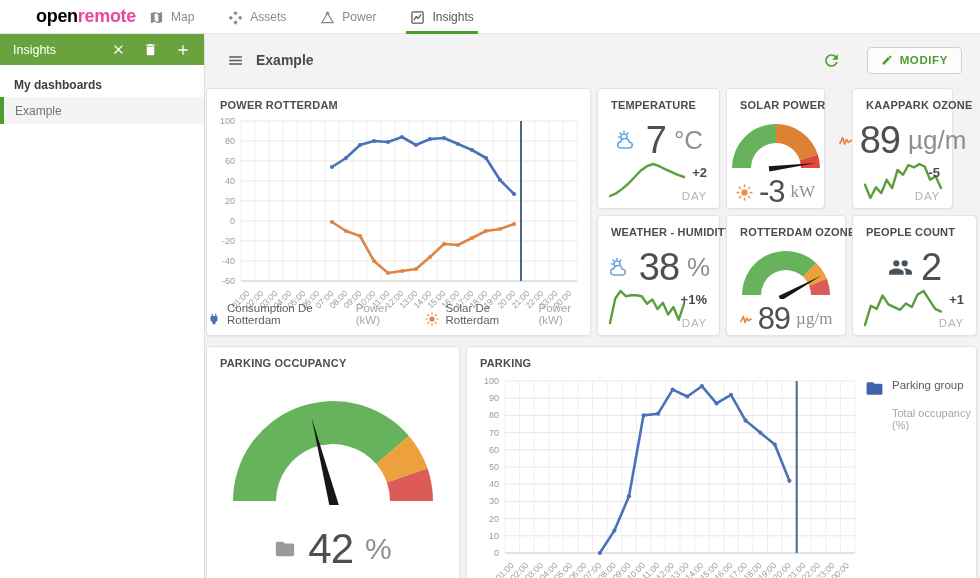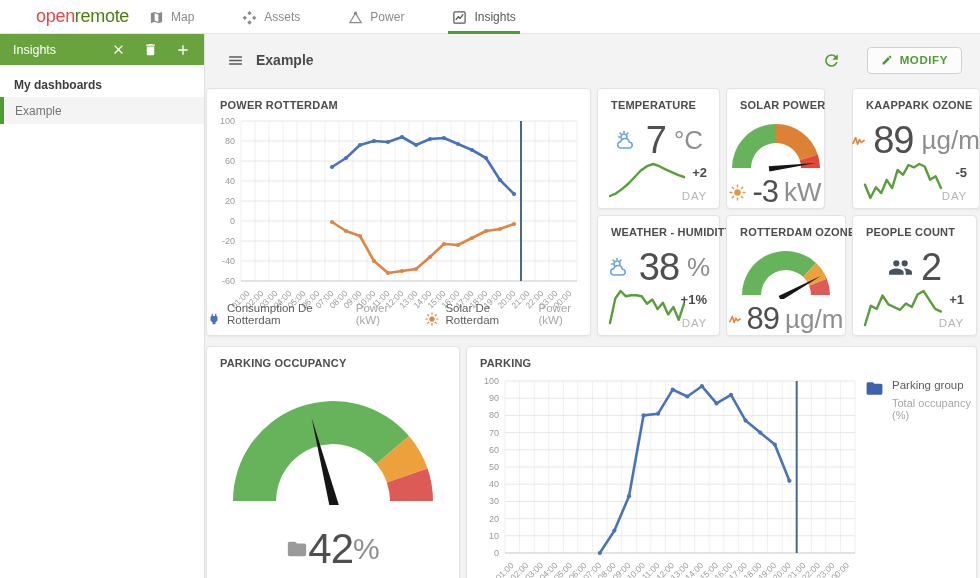--- a/index.html
+++ b/index.html
@@ -4,23 +4,23 @@
 <style>
   * { margin:0; padding:0; box-sizing:border-box; }
   html,body { width:980px; height:578px; }
   body { position:relative; overflow:hidden; background:#f3f3f3;
          font-family:"Liberation Sans","DejaVu Sans",sans-serif; color:#4a4a4a; }
 
   
   .nav { position:absolute; left:0; top:0; width:980px; height:34px; background:#fff;
          border-bottom:1px solid #e7e7e7; display:flex; align-items:center; z-index:6; }
   .logo { margin-left:36px; font-size:18px; letter-spacing:-0.3px; cursor:pointer; }
-  .logo-open { color:#ef4444; font-weight:400; }
-  .logo-remote { color:#4d7c0f; font-weight:400; }
-  .nav-items { position:absolute; left:145px; top:0; height:34px; display:flex; gap:40px; }
+  .logo-open { color:#000000; font-weight:700; }
+  .logo-remote { color:#ec4899; font-weight:700; }
+  .nav-items { position:absolute; left:145px; top:0; height:34px; display:flex; gap:26px; }
   .nav-item { display:flex; align-items:center; gap:7px; font-size:12px; color:#8a8a8a;
               height:34px; padding:0 4px; cursor:pointer; }
   .nav-item.active { color:#585858; border-bottom:3px solid #4c9e2f; padding-top:3px; }
   .nav-item svg { display:block; }
 
   
   .sidebar { position:absolute; left:0; top:34px; bottom:0; width:205px; background:#fff;
              border-right:1px solid #e0e0e0; z-index:5; }
   .sidebar-header { height:31px; background:#68a33d; display:flex; align-items:center;
                     padding:0 13px; gap:17px; }
@@ -44,49 +44,49 @@
 
   
   .card { position:absolute; background:#fff; border:1px solid #e3e3e3; border-radius:4px;
           box-shadow:0 1px 2px rgba(0,0,0,.05); }
   .card-title { position:absolute; top:10px; left:13px; font-size:11px; font-weight:700;
                 color:#4c4c4c; letter-spacing:.2px; white-space:nowrap; }
 
   #card-power      { left:206px; top:88px;  width:385px; height:248px; }
   #card-temperature{ left:597px; top:88px;  width:123px; height:121px; }
   #card-solar      { left:726px; top:88px;  width:99px; height:121px; }
-  #card-kaappark   { left:852px; top:88px;  width:128px; height:121px; }
+  #card-kaappark   { left:852px; top:88px;  width:101px; height:121px; }
   #card-humidity   { left:597px; top:215px; width:123px; height:121px; }
   #card-rotterdam  { left:726px; top:215px; width:120px; height:121px; }
   #card-people     { left:852px; top:215px; width:125px; height:121px; }
   #card-parkocc    { left:206px; top:346px; width:254px; height:240px; }
   #card-parking    { left:466px; top:346px; width:511px; height:240px; }
 
   .chart { position:absolute; left:4px; top:24px; }
 
   .pw-legend { position:absolute; left:0; right:0; bottom:9px; display:flex; justify-content:center;
                align-items:center; font-size:11.5px; }
   .legend-item { display:flex; align-items:flex-end; gap:6px; }
   .legend-item + .legend-item { margin-left:18px; }
   .lname { color:#5c5c5c; }
   .lattr { color:#a7a7a7; }
 
   .park-legend { position:absolute; left:398px; top:32px; display:flex; gap:8px; }
   .pl-name { font-size:11.5px; color:#5c5c5c; }
-  .pl-attr { font-size:11px; color:#a7a7a7; margin-top:6px; }
+  .pl-attr { font-size:11px; color:#a7a7a7; margin-top:16px; }
 
   .value-row { position:absolute; left:0; right:0; top:30px; display:flex; justify-content:center;
                align-items:center; gap:8px; }
   .vicon { display:flex; align-items:center; }
   .vnum { font-size:38px; color:#4f4f4f; letter-spacing:-1px; }
   .vunit { font-size:26px; color:#8e8e8e; }
   .value-row.gauge-val { top:85px; gap:6px; }
   .value-row.gauge-val .vnum { font-size:31px; }
-  .value-row.gauge-val .vunit { font-size:26px; }
-  #parkocc-value { top:178px; gap:0; }
+  .value-row.gauge-val .vunit { font-size:17px;font-family:Liberation Serif, serif; }
+  #parkocc-value { top:178px; gap:12px; }
   #parkocc-value .vnum { font-size:42px; }
   #parkocc-value .vunit { font-size:30px; }
 
   .spark { position:absolute; left:9px; top:72px; }
   .delta { position:absolute; right:12px; top:76px; text-align:right; }
   .delta-val { font-size:13px; font-weight:700; color:#4a4a4a; }
   .delta-period { font-size:11.5px; color:#b5b5b5; letter-spacing:.8px; margin-top:10px; }
 
   .gauge { position:absolute; }
   #solar-gauge, #rotterdam-gauge { left:50%; transform:translateX(-50%); top:25px; }

